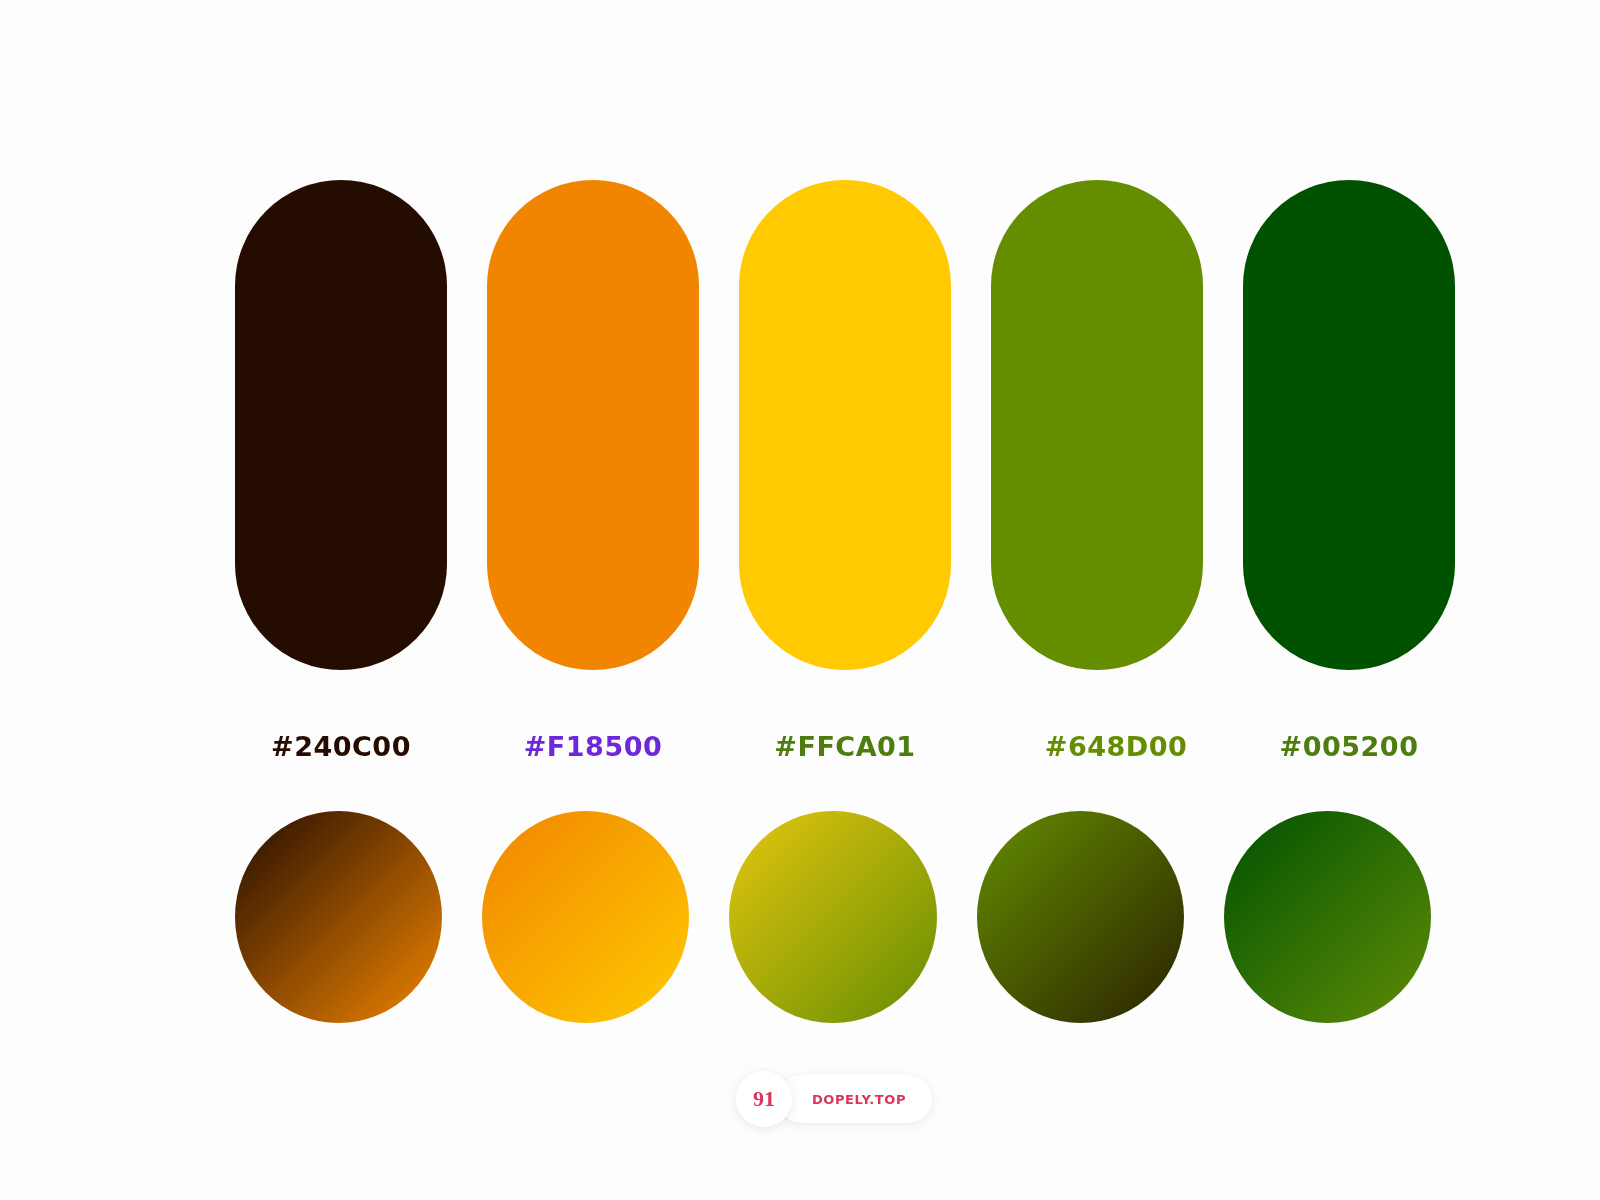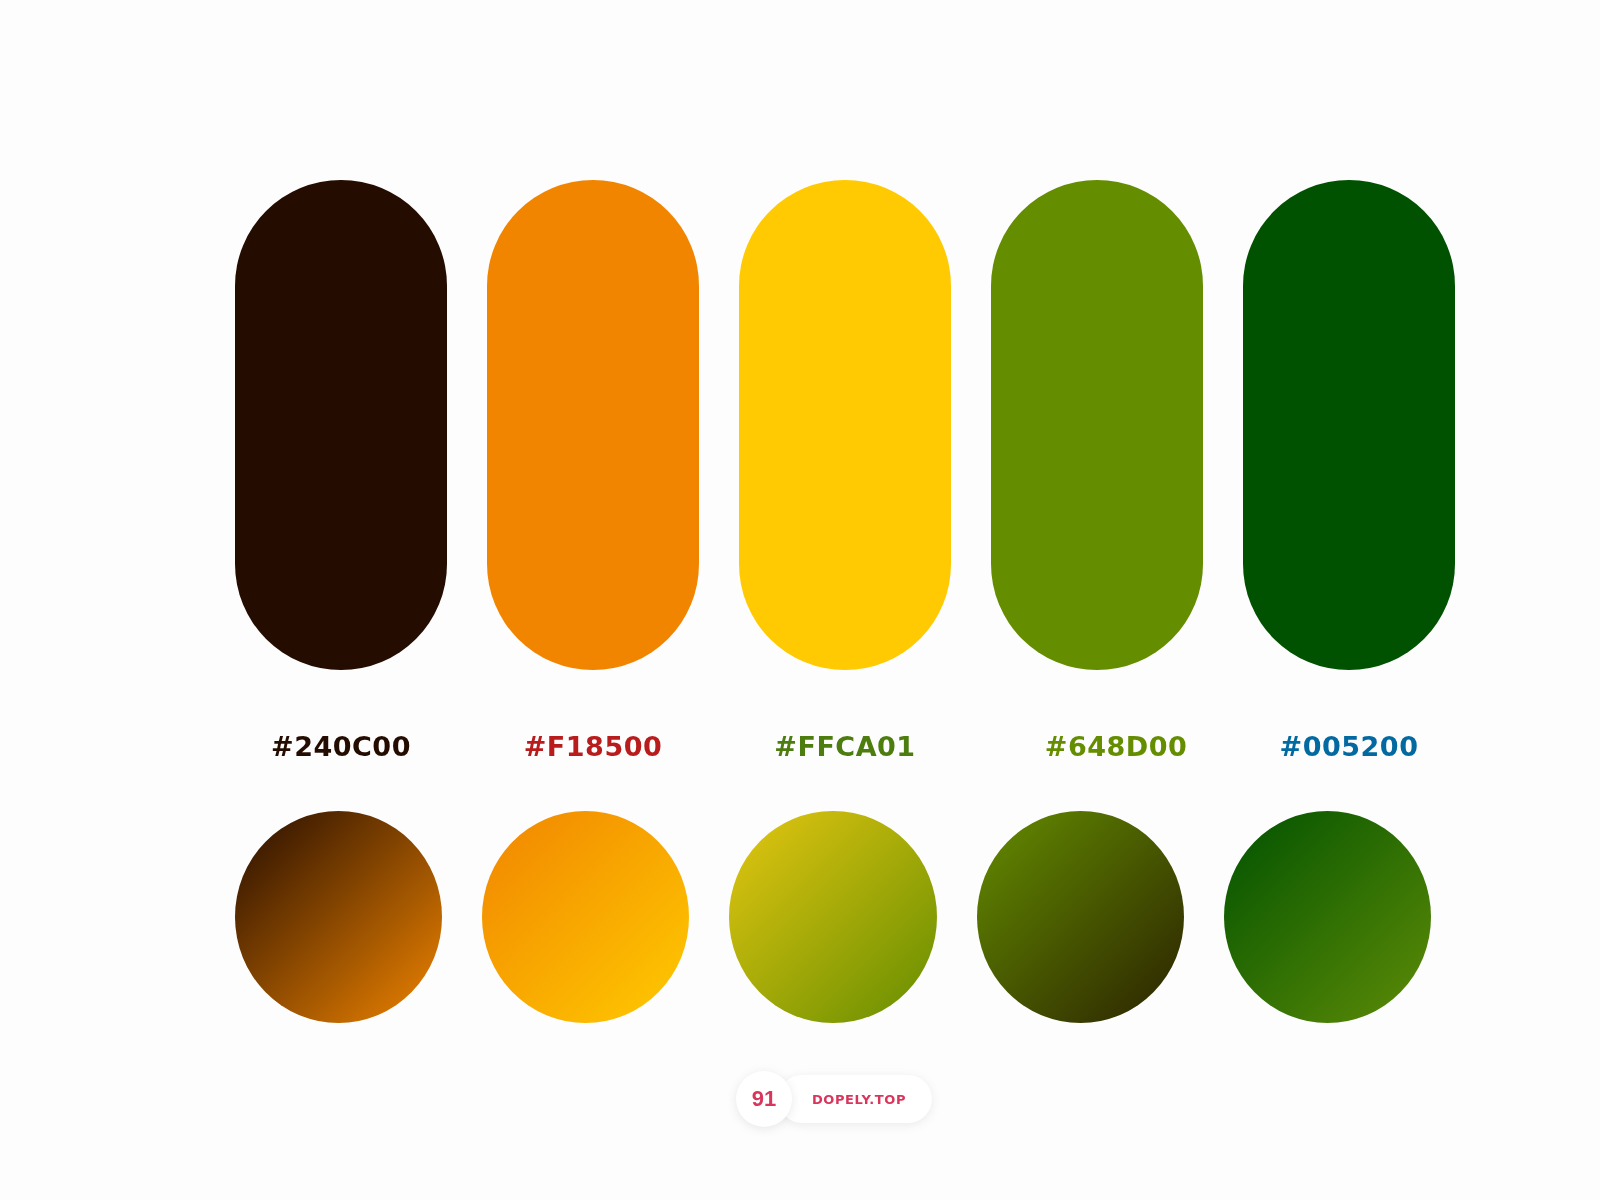--- a/index.html
+++ b/index.html
@@ -92,21 +92,21 @@
     width: 56px;
     height: 56px;
     border-radius: 50%;
     background: #ffffff;
     box-shadow: 0 2px 10px rgba(120,120,120,0.16);
     display: flex;
     align-items: center;
     justify-content: center;
     font-size: 22px;
     font-weight: 700;
-    font-family: Liberation Sans, sans-serif;
+    font-family: Liberation Serif, serif;
   }
 
   .badge-brand {
     position: relative;
     z-index: 1;
     margin-left: -14px;
     height: 48px;
     padding: 0 26px 0 34px;
     border-radius: 24px;
     background: #ffffff;
@@ -126,36 +126,36 @@
 
   <div class="swatch-row">
 
     <div class="swatch-cell">
       <div class="swatch-pill" style="background: rgb(36, 12, 0);"></div>
       <div class="swatch-label" style="color: rgb(36, 12, 0);">#240C00</div>
     </div>
 
     <div class="swatch-cell">
       <div class="swatch-pill" style="background: rgb(241, 133, 0);"></div>
-      <div class="swatch-label" style="color: #b91c1c;">#F18500</div>
+      <div class="swatch-label" style="color: #6d28d9;">#F18500</div>
     </div>
 
     <div class="swatch-cell">
       <div class="swatch-pill" style="background: rgb(255, 202, 1);"></div>
       <div class="swatch-label" style="color: #4d7c0f;">#FFCA01</div>
     </div>
 
     <div class="swatch-cell">
       <div class="swatch-pill" style="background: rgb(100, 141, 0);"></div>
       <div class="swatch-label" style="color: rgb(100, 141, 0); margin-left: 38px;">#648D00</div>
     </div>
 
     <div class="swatch-cell">
       <div class="swatch-pill" style="background: rgb(0, 82, 0);"></div>
-      <div class="swatch-label" style="color: #0369a1;">#005200</div>
+      <div class="swatch-label" style="color: #4d7c0f;">#005200</div>
     </div>
 
   </div>
 
   <div class="blend-row">
     <div class="blend-circle" style="background: linear-gradient(135deg, rgb(36, 12, 0) 0%, rgb(241, 133, 0) 100%);"></div>
     <div class="blend-circle" style="background: linear-gradient(135deg, rgb(241, 133, 0) 0%, rgb(255, 202, 1) 100%);"></div>
     <div class="blend-circle" style="background: linear-gradient(135deg, rgb(229, 199, 17) 0%, rgb(100, 141, 0) 100%);"></div>
     <div class="blend-circle" style="background: linear-gradient(135deg, rgb(100, 141, 0) 0%, rgb(43, 34, 0) 100%);"></div>
     <div class="blend-circle" style="background: linear-gradient(135deg, rgb(0, 82, 0) 0%, rgb(94, 140, 7) 100%);"></div>

